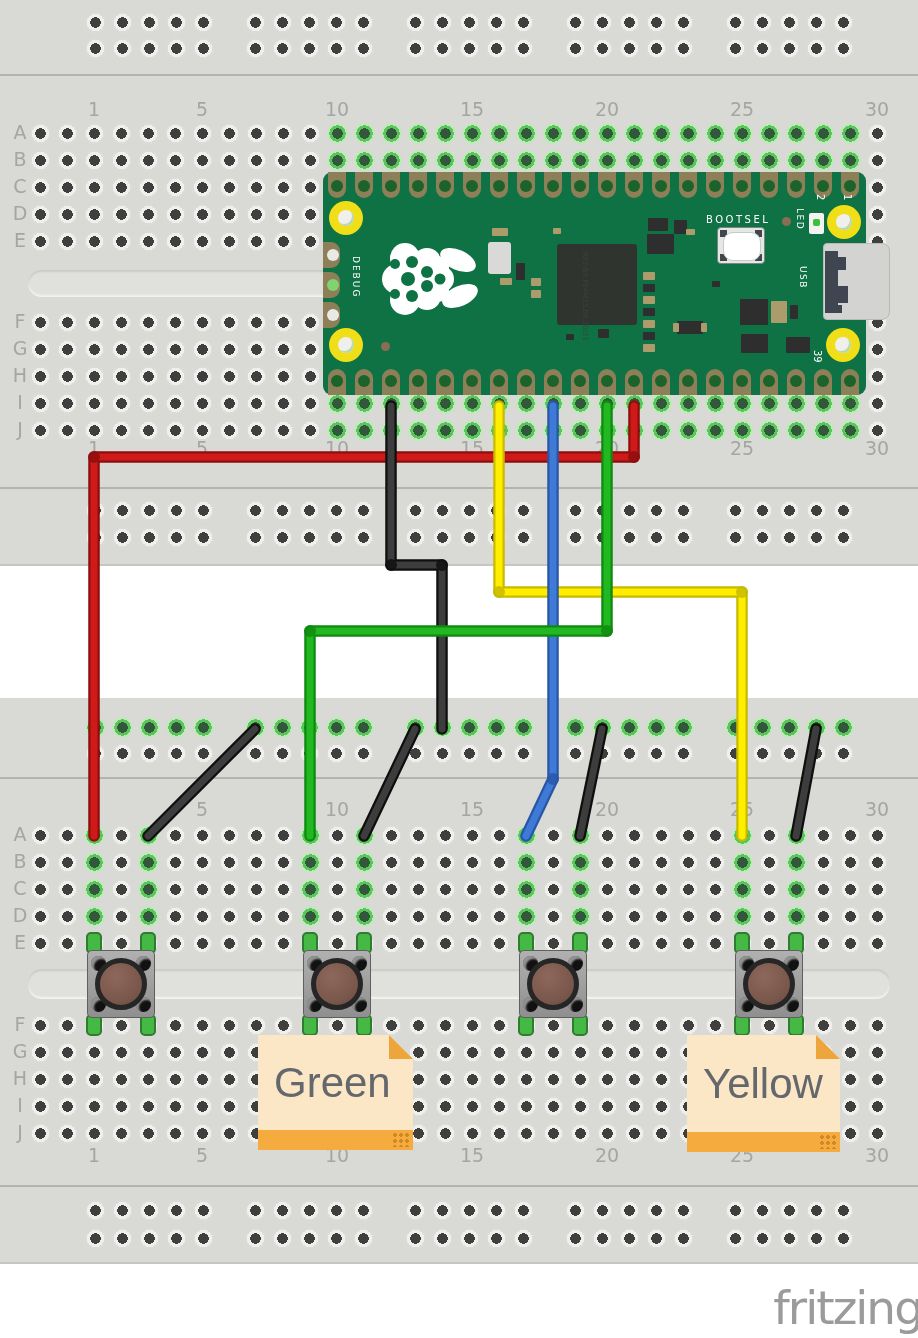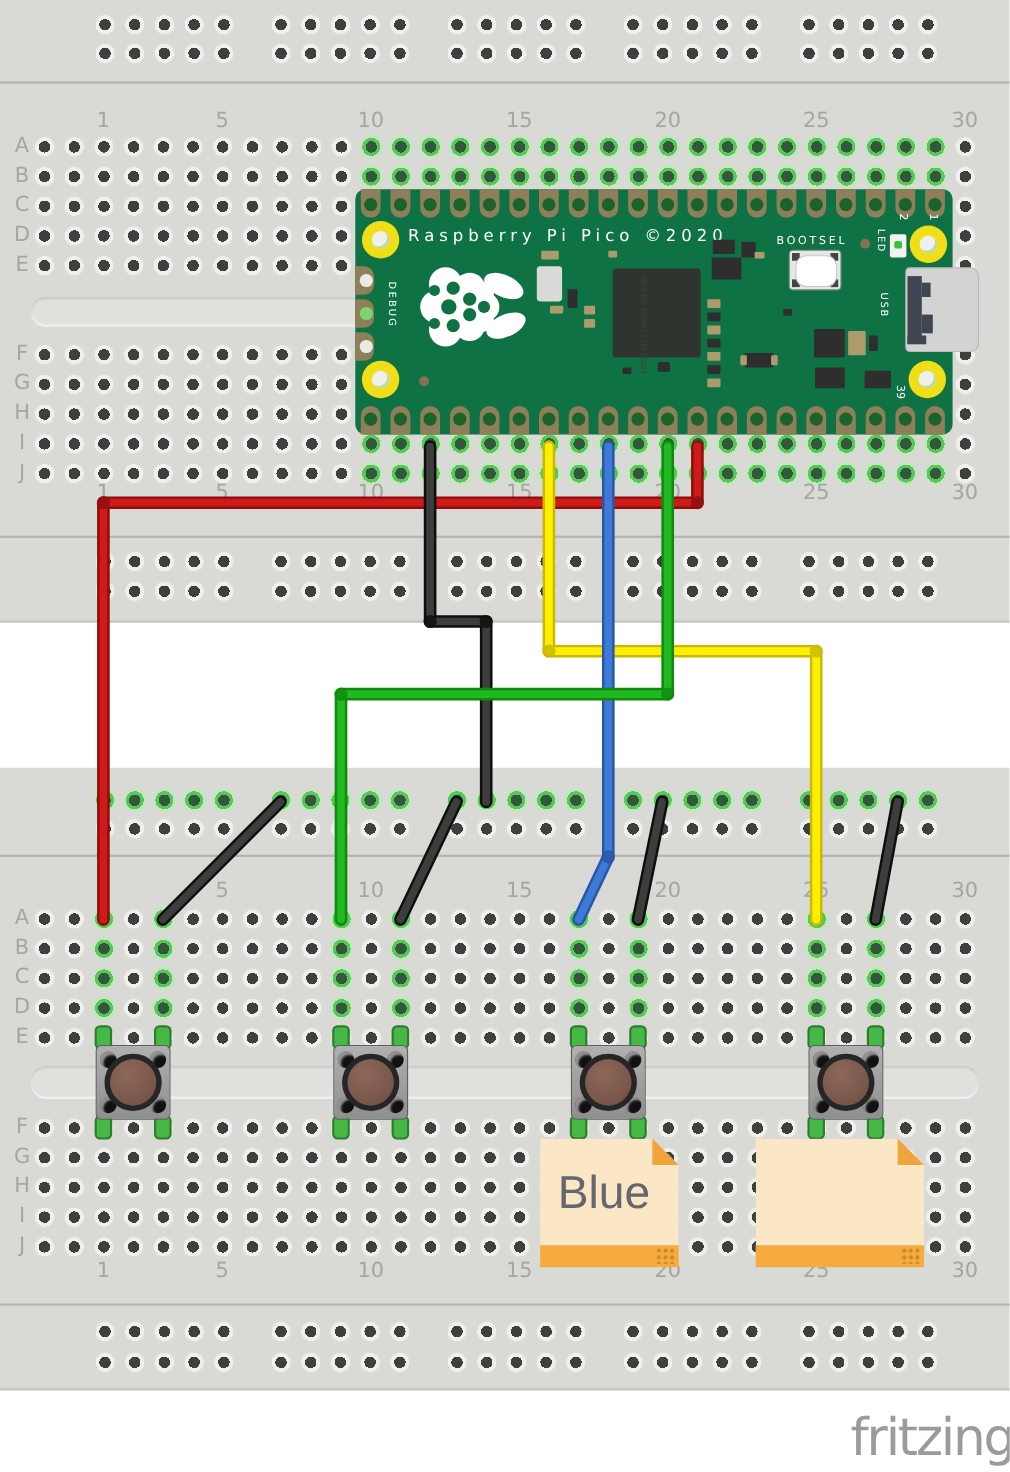--- a/index.html
+++ b/index.html
@@ -1119,21 +1119,20 @@
       </div>
     <div class="screw" style="left:6px;top:156px;">
         <i></i>
       </div>
     <div class="screw" style="left:504px;top:33px;">
         <i></i>
       </div>
     <div class="screw" style="left:503px;top:156px;">
         <i></i>
       </div>
-    <div class="pico-title">Raspberry Pi Pico ©2020</div>
 
     <svg style="position:absolute;left:52px;top:68px;" width="110" height="80" viewBox="0 0 110 80">
       <g fill="#fff">
         <ellipse cx="83" cy="20" rx="19" ry="10" transform="rotate(24 83 20)"></ellipse>
         <ellipse cx="85" cy="56" rx="19" ry="10" transform="rotate(-24 85 56)"></ellipse>
         <circle cx="30" cy="18" r="15"></circle>
           <circle cx="30" cy="60" r="15"></circle>
           <circle cx="22" cy="39" r="15"></circle>
         <circle cx="52" cy="22" r="14"></circle>
           <circle cx="52" cy="56" r="14"></circle>
@@ -1281,28 +1280,29 @@
       <path d="M255,729 L148,836" fill="none" stroke="#0f0f0f" stroke-width="11.5" stroke-linecap="round" stroke-linejoin="round"></path>
       <path d="M255,729 L148,836" fill="none" stroke="#3d3d3d" stroke-width="7" stroke-linecap="round" stroke-linejoin="round"></path>
       <path d="M415,729 L364,836" fill="none" stroke="#0f0f0f" stroke-width="11.5" stroke-linecap="round" stroke-linejoin="round"></path>
       <path d="M415,729 L364,836" fill="none" stroke="#3d3d3d" stroke-width="7" stroke-linecap="round" stroke-linejoin="round"></path>
       <path d="M602,729 L580,836" fill="none" stroke="#0f0f0f" stroke-width="11.5" stroke-linecap="round" stroke-linejoin="round"></path>
       <path d="M602,729 L580,836" fill="none" stroke="#3d3d3d" stroke-width="7" stroke-linecap="round" stroke-linejoin="round"></path>
       <path d="M816,729 L796,836" fill="none" stroke="#0f0f0f" stroke-width="11.5" stroke-linecap="round" stroke-linejoin="round"></path>
       <path d="M816,729 L796,836" fill="none" stroke="#3d3d3d" stroke-width="7" stroke-linecap="round" stroke-linejoin="round"></path>
     </svg>
 
-  <div class="note" style="left:491px;top:1035px;width:126px;height:117px;">
+  <div class="note" style="left:258px;top:1035px;width:155px;height:115px;">
     <div class="body"></div>
       <div class="fold"></div>
     <div class="strip"></div>
       <div class="grip"></div>
-    <div class="lbl">Blue</div>
+    <div class="lbl">Green</div>
   </div>
   <div class="note" style="left:687px;top:1035px;width:153px;height:117px;">
     <div class="body"></div>
       <div class="fold"></div>
     <div class="strip"></div>
       <div class="grip"></div>
+    <div class="lbl">Yellow</div>
   </div>
 
   <div class="logo">fritzing</div>
 </div>
 
 </body></html>

